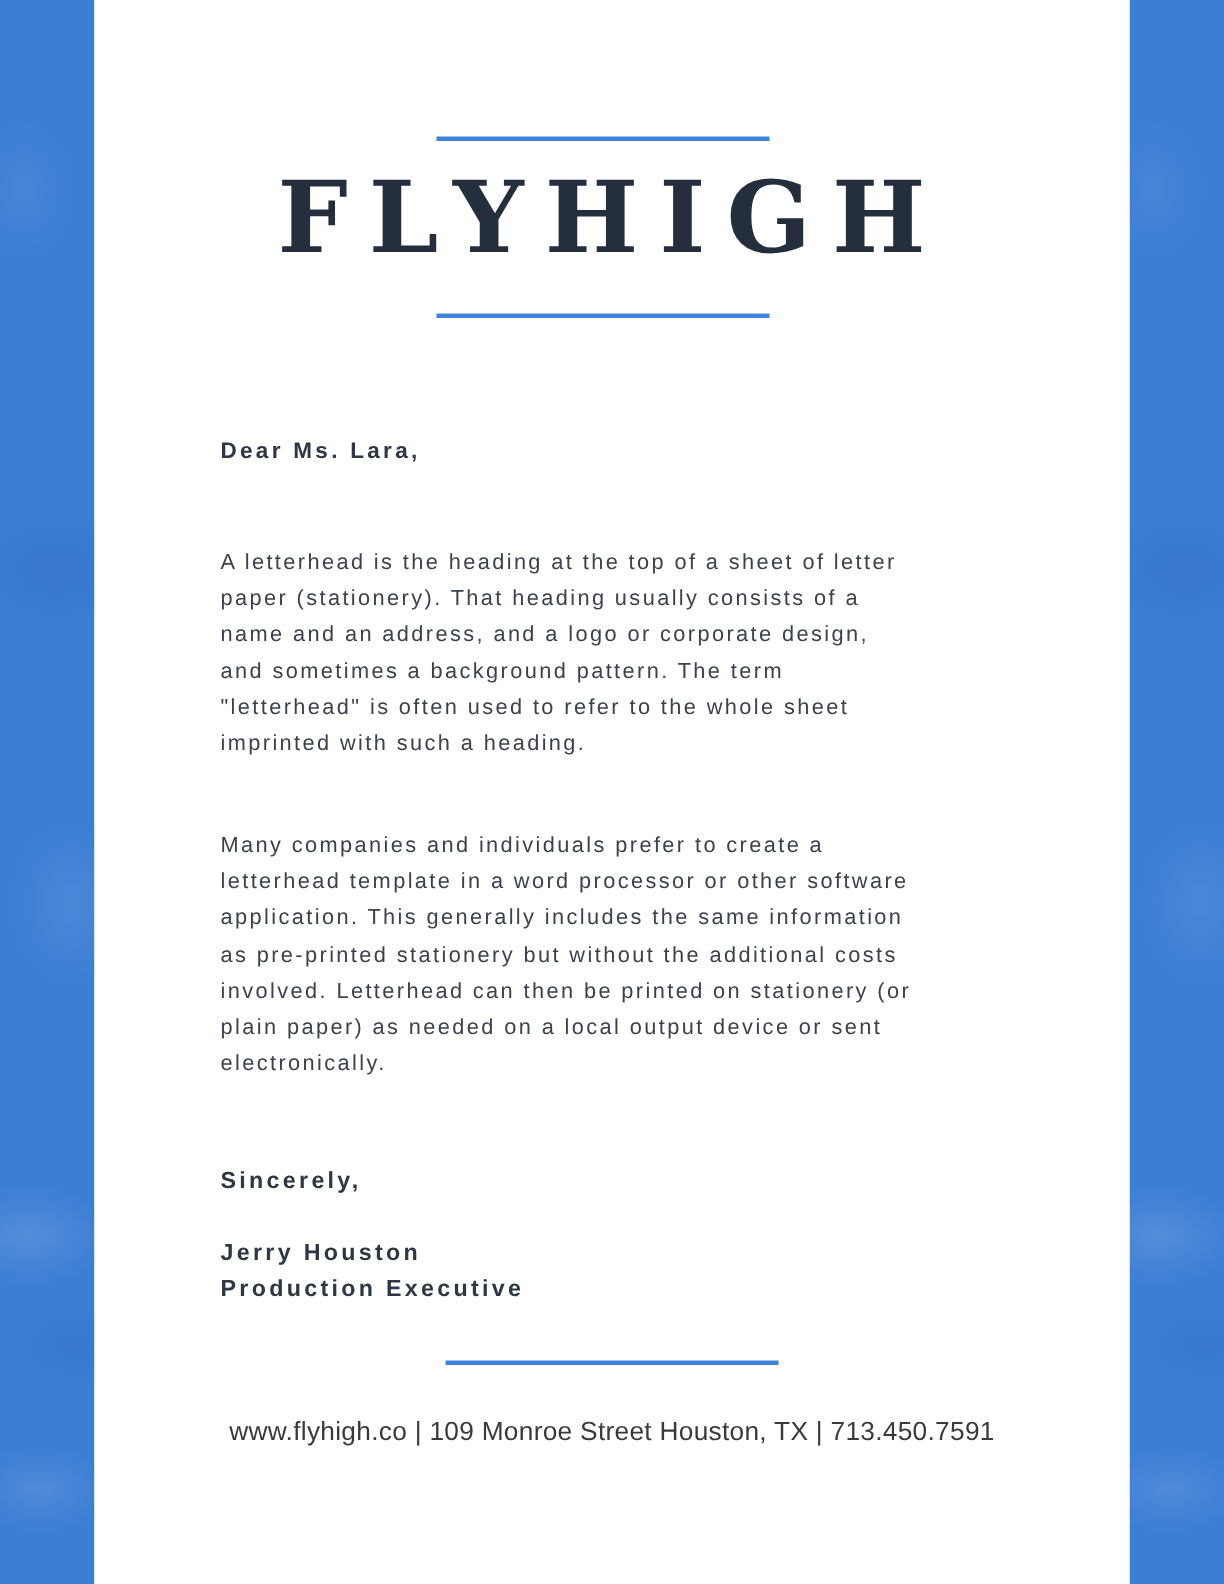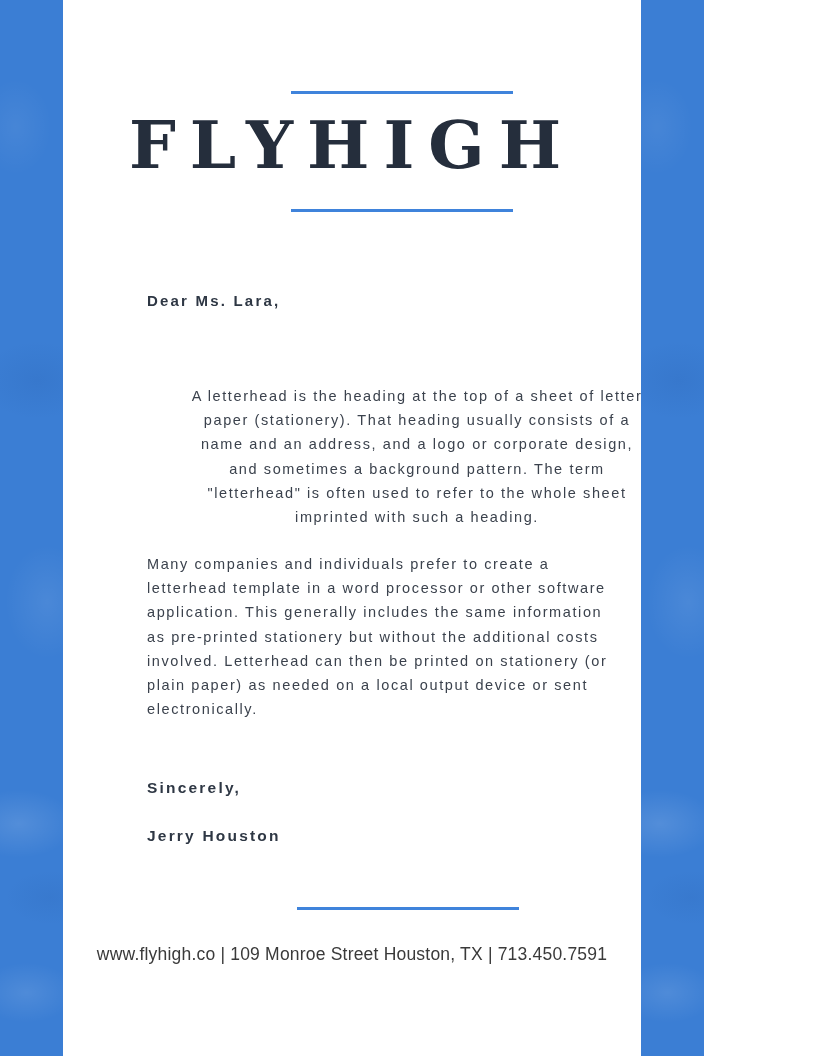--- a/index.html
+++ b/index.html
@@ -2,21 +2,21 @@
 <html><head>
 <meta charset="utf-8">
 <style>
   html, body {
     margin: 0;
     padding: 0;
     background: #ffffff;
   }
   .page {
     position: relative;
-    width: 704px;
+    width: 816px;
     height: 1056px;
     background: #ffffff;
     overflow: hidden;
     font-family: "Liberation Sans", sans-serif;
   }
   
   .bar {
     position: absolute;
     top: 0;
     bottom: 0;
@@ -82,21 +82,21 @@
     position: absolute;
     left: 84px;
     width: 540px;
     margin: 0;
     font-size: 14.5px;
     line-height: 24.2px;
     letter-spacing: 1.6px;
     color: #3b424d;
     white-space: pre-line;
   }
-  .para-1 { top: 384px; text-align: center; }
+  .para-1 { top: 363px; }
   .para-2 { top: 552px; }
 
   .closing {
     position: absolute;
     top: 779px;
     left: 84px;
     margin: 0;
     font-weight: bold;
     font-size: 15.5px;
     letter-spacing: 2.2px;
@@ -166,19 +166,20 @@
 application. This generally includes the same information
 as pre-printed stationery but without the additional costs
 involved. Letterhead can then be printed on stationery (or
 plain paper) as needed on a local output device or sent
 electronically.</p>
 
     <p class="closing">Sincerely,</p>
 
     <p class="sig-name">Jerry Houston</p>
 
+    <p class="sig-title">Production Executive</p>
 
     <div class="rule rule-footer"></div>
 
     <p class="footer-contact">www.flyhigh.co | 109 Monroe Street Houston, TX | 713.450.7591</p>
 
   </div>
 </div>
 
 </body></html>

